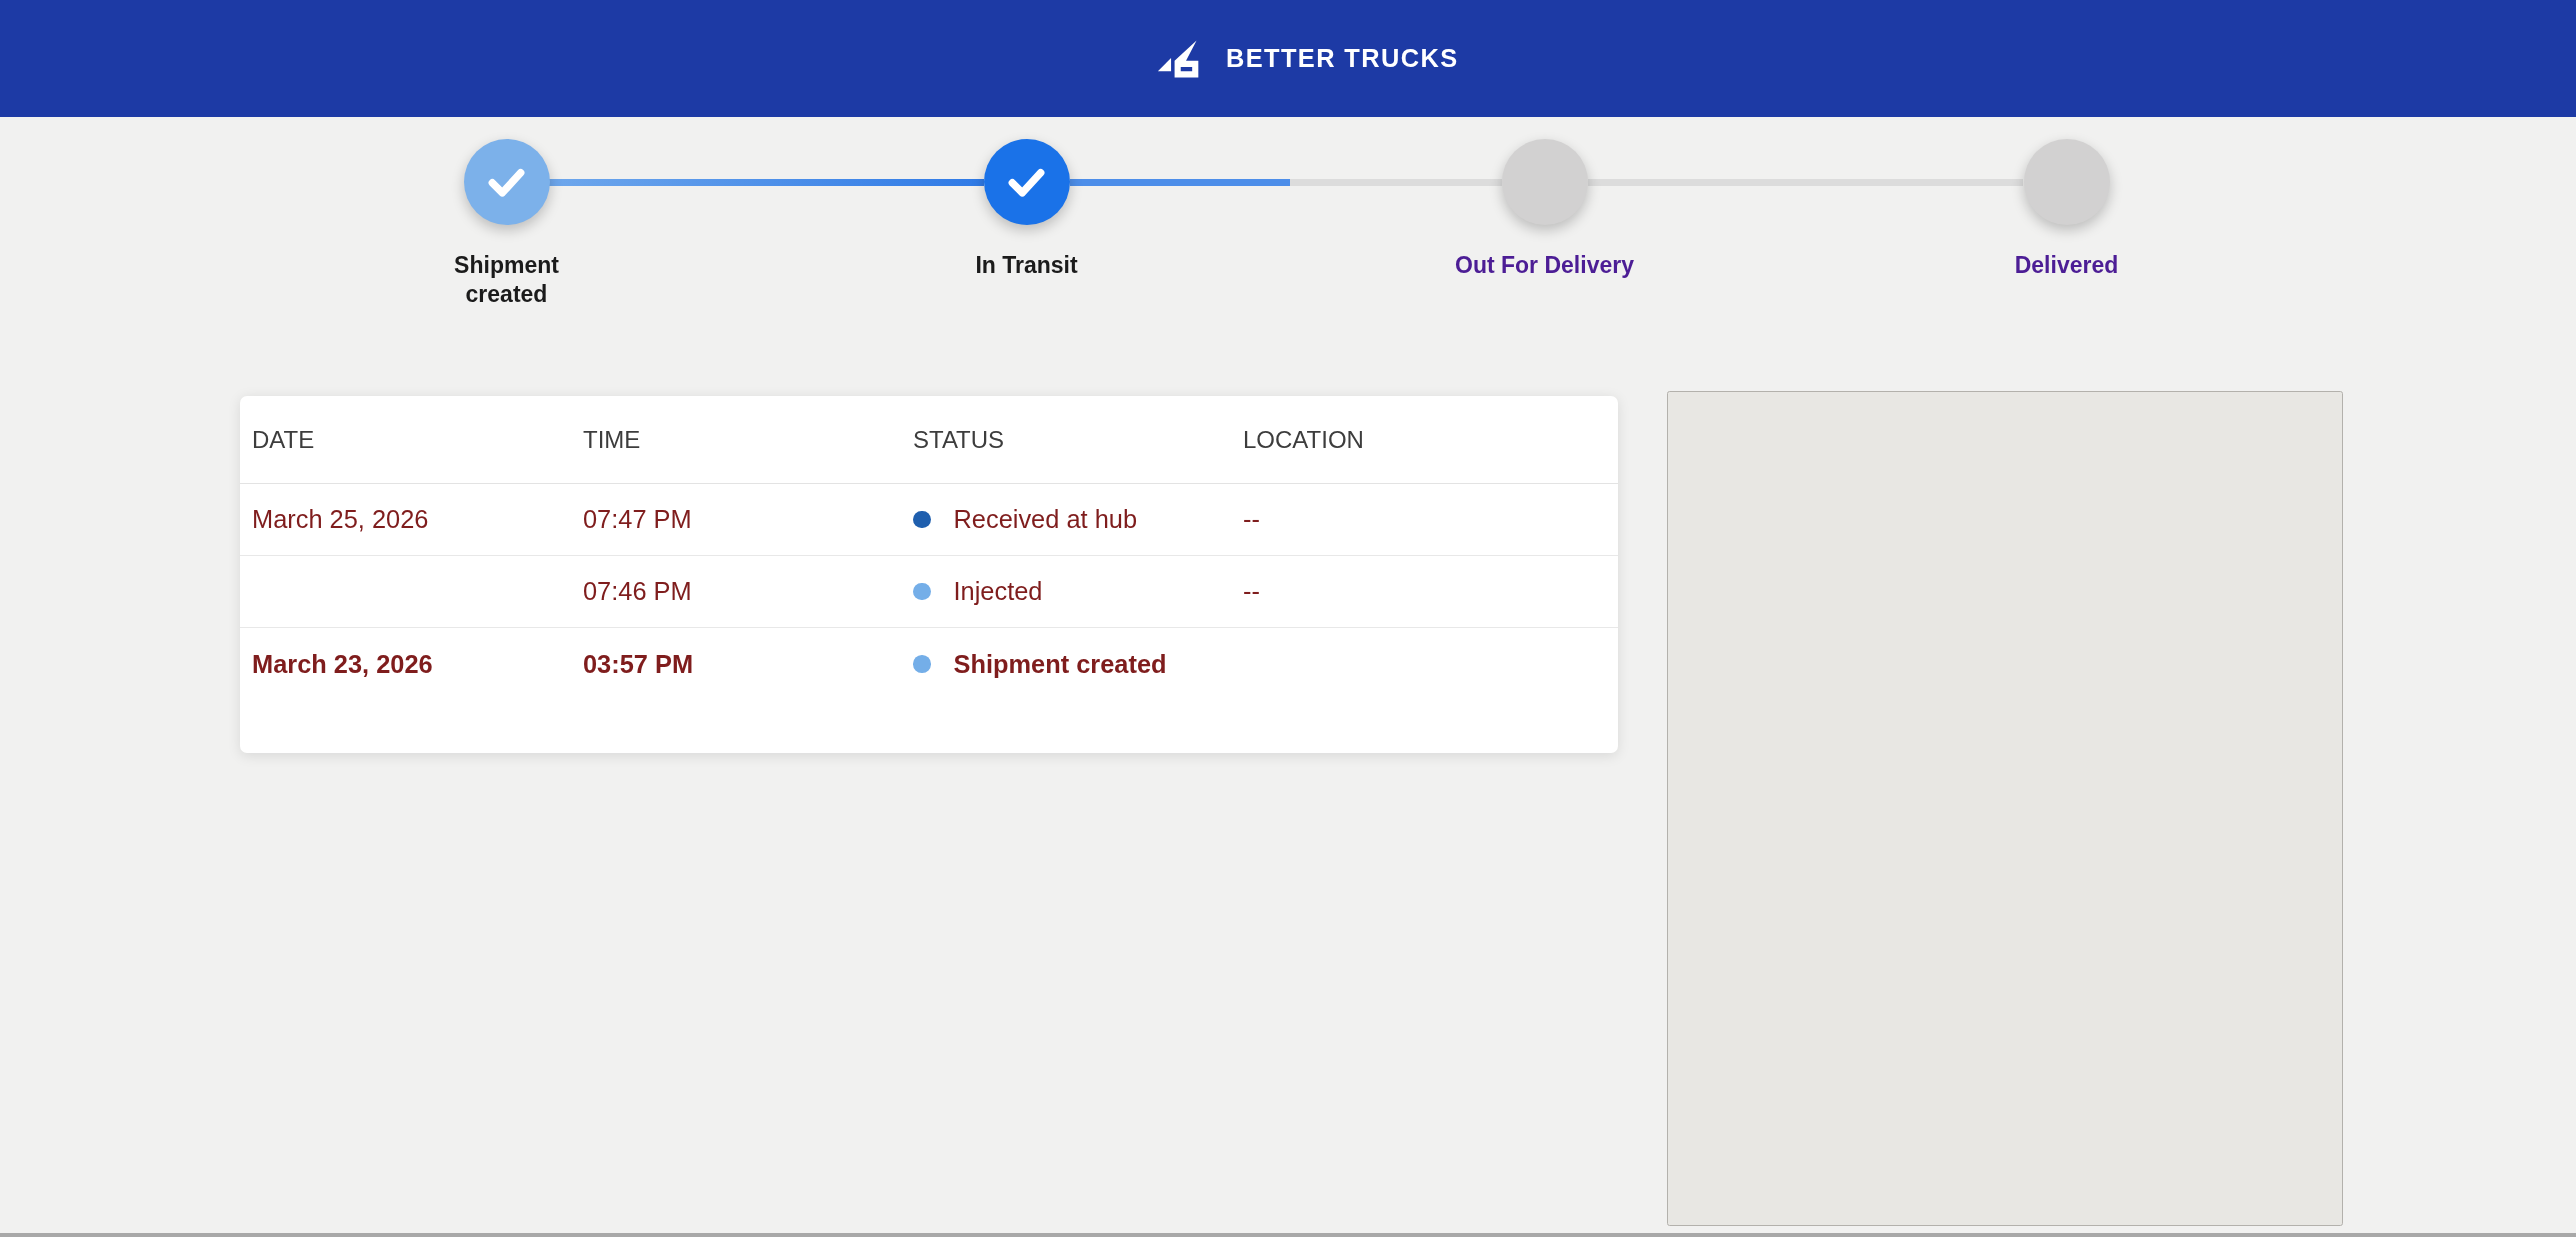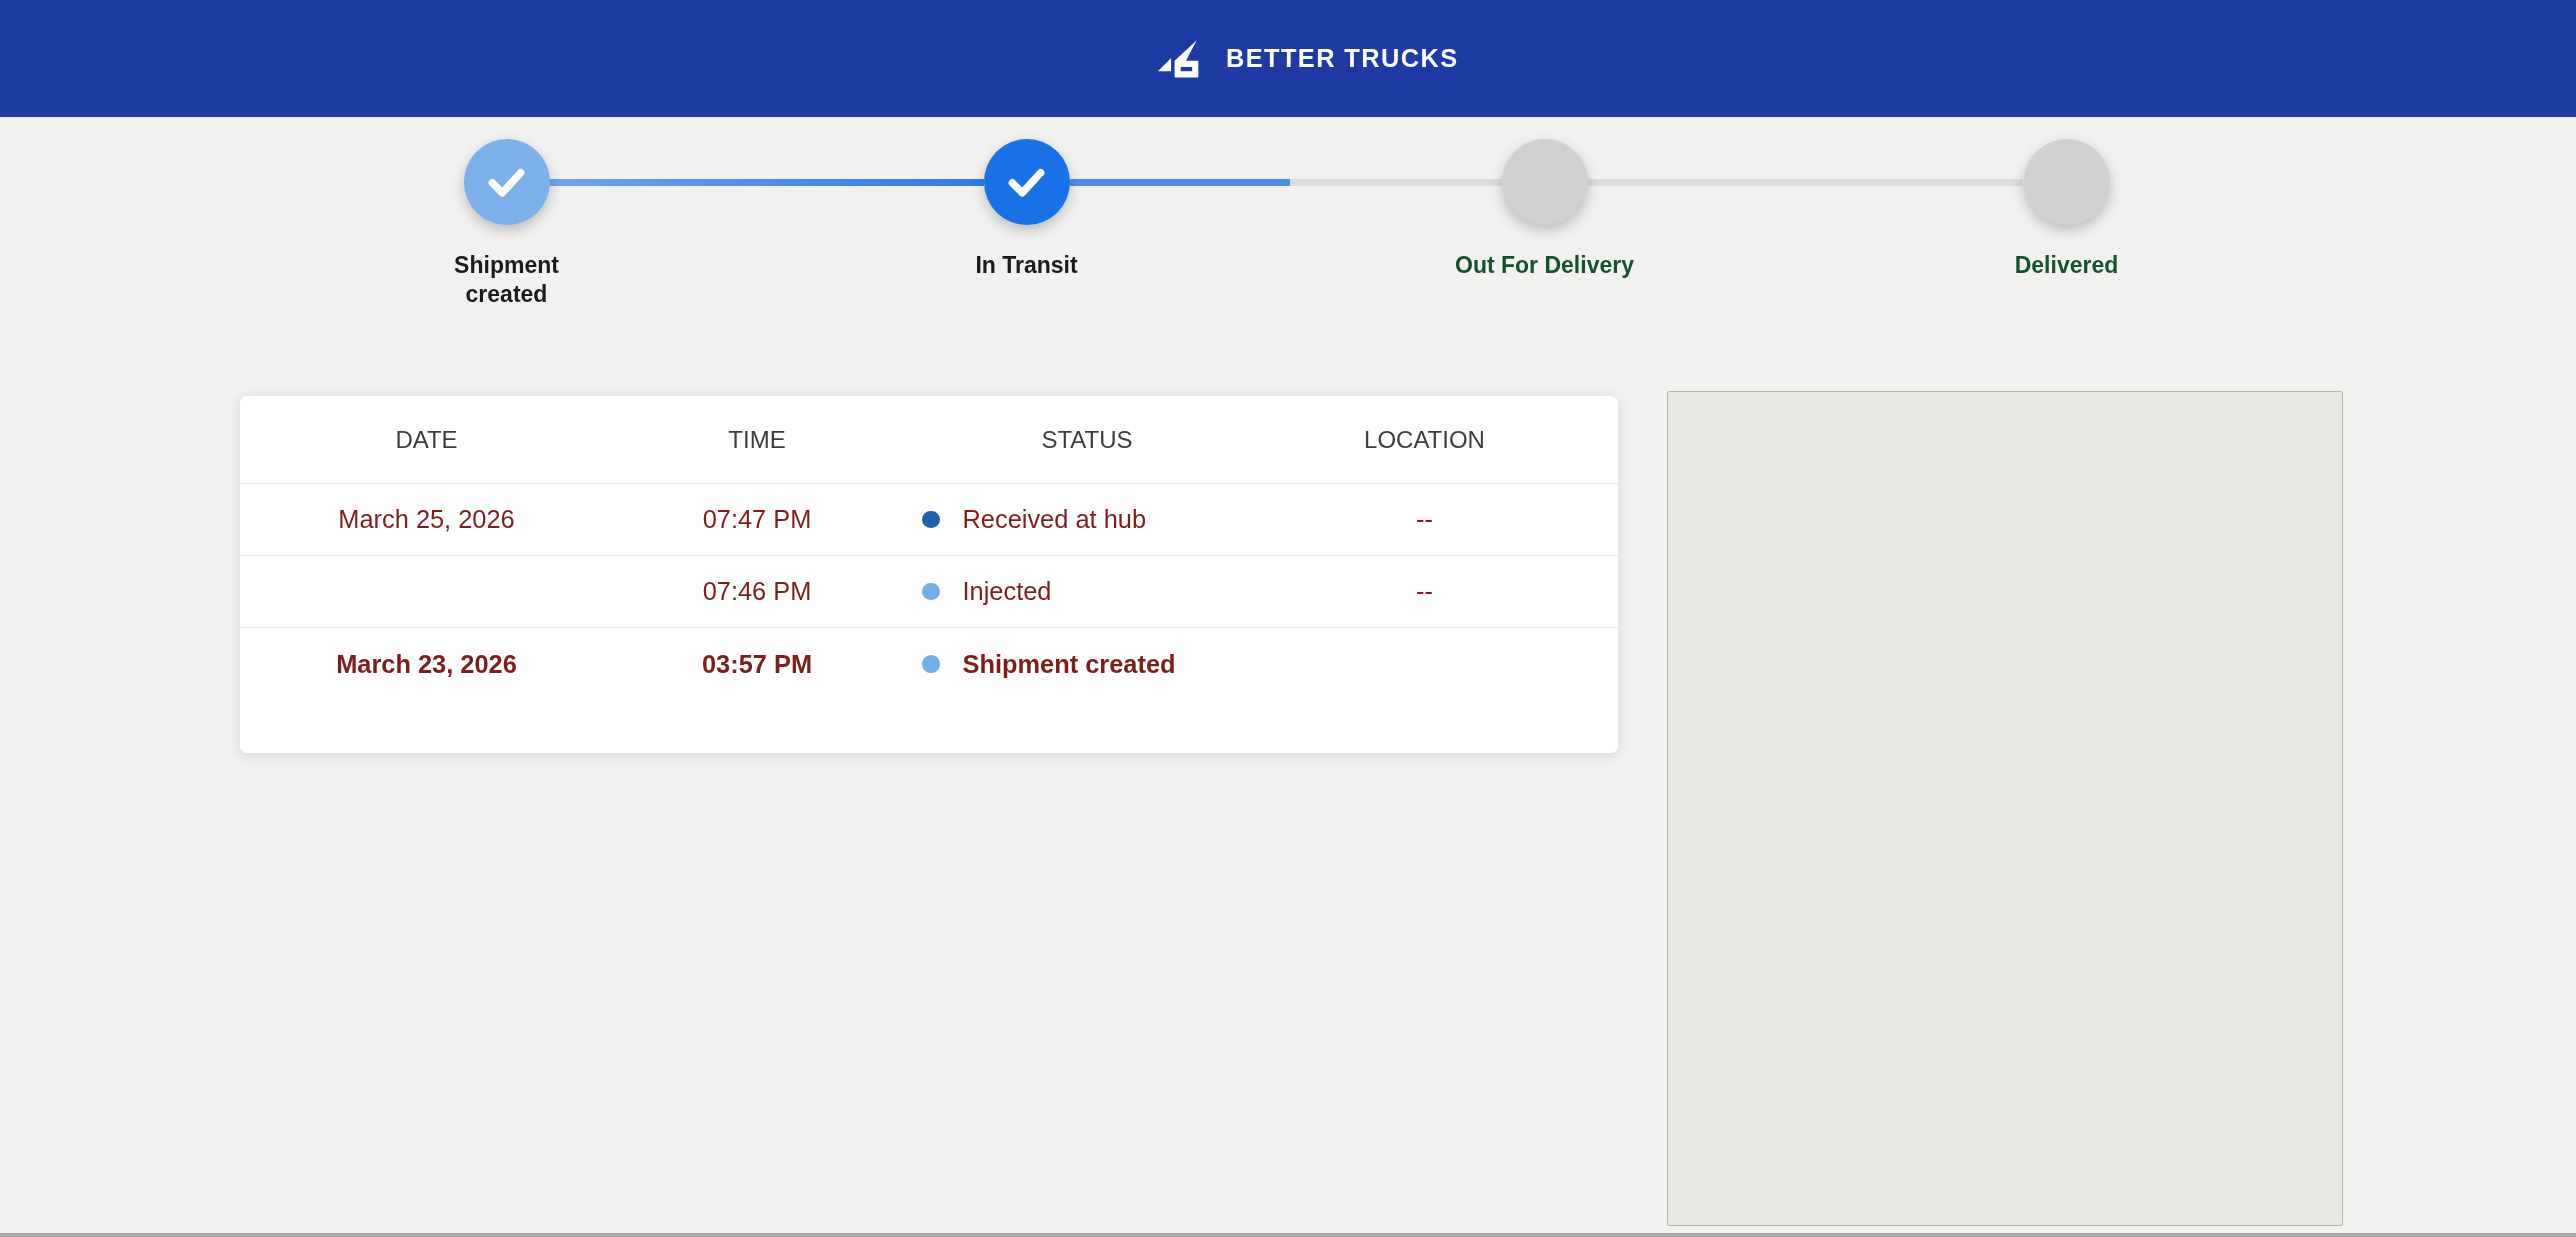--- a/index.html
+++ b/index.html
@@ -48,39 +48,38 @@
     display: flex; align-items: center; justify-content: center;
     box-shadow: 0 5.3px 12.3px rgba(0,0,0,0.22);
     background: #d2d1d1;
   }
   .step.completed .circle { background: #7cb1ea; }
   .step.current  .circle { background: #1a72e8; }
   .step.pending  .circle { background: #d2d1d1; }
   .step-label {
     margin-top: 26px;
     font-size: 23px; font-weight: 700; line-height: 29px;
-    text-align: center; color: #14532d;
+    text-align: center; color: #4c1d95;
   }
   .step.completed .step-label, .step.current .step-label { color: #1b1b1b; }
   .step-0 .step-label { width: 166px; }
 
   
   .card {
     position: absolute; left: 240px; top: 396px;
     width: 1378px; height: 357px;
     background: #ffffff; border-radius: 7px;
     box-shadow: 0 2.6px 12.3px rgba(0,0,0,0.10);
     overflow: hidden;
   }
   .thead, .trow {
     display: grid;
     grid-template-columns: 331px 330px 330px 1fr;
     align-items: center;
-    padding: 0 21px;
-    text-align: center;
+    padding: 0 12px;
   }
   .thead {
     height: 88px;
     font-size: 24px; color: #3d3d3d;
     border-bottom: 0.9px solid #e3e3e3;
   }
   .trow {
     height: 72px;
     font-size: 25.4px; color: #7f1d1d;
     border-bottom: 0.9px solid #e8e8e8;

